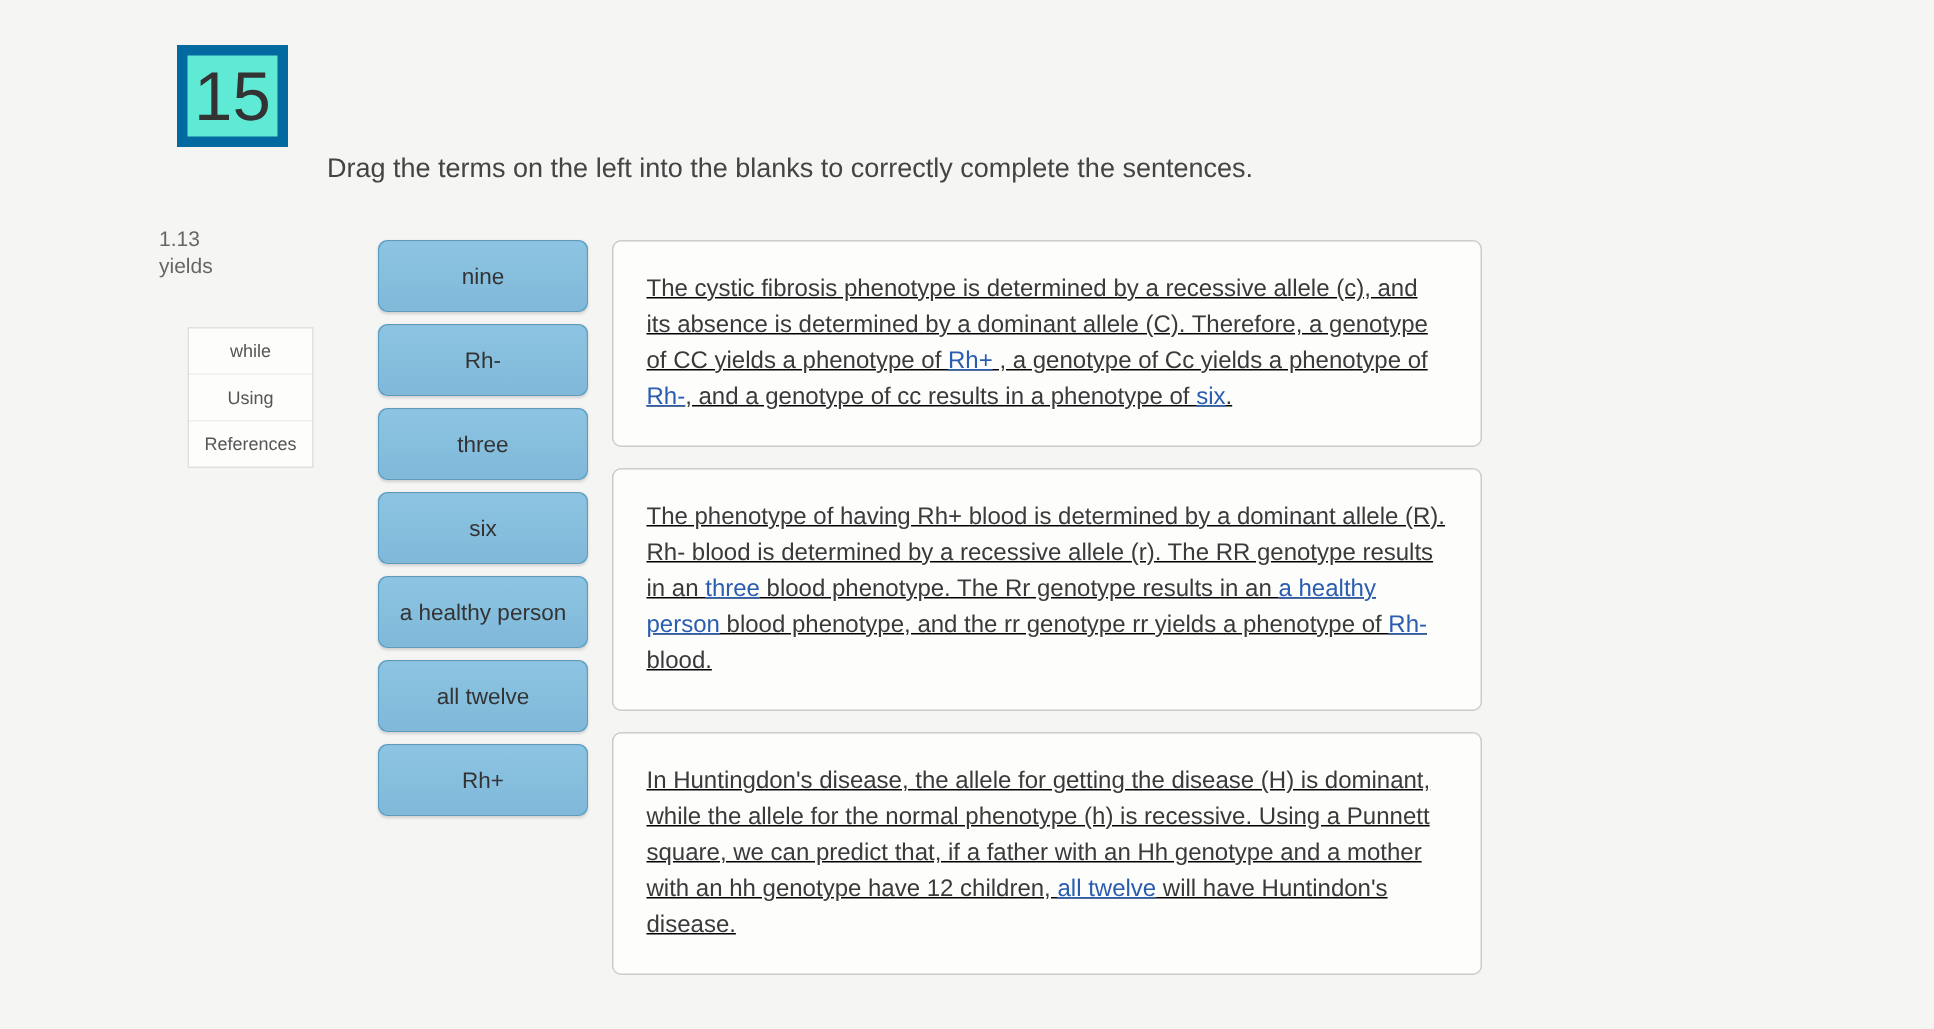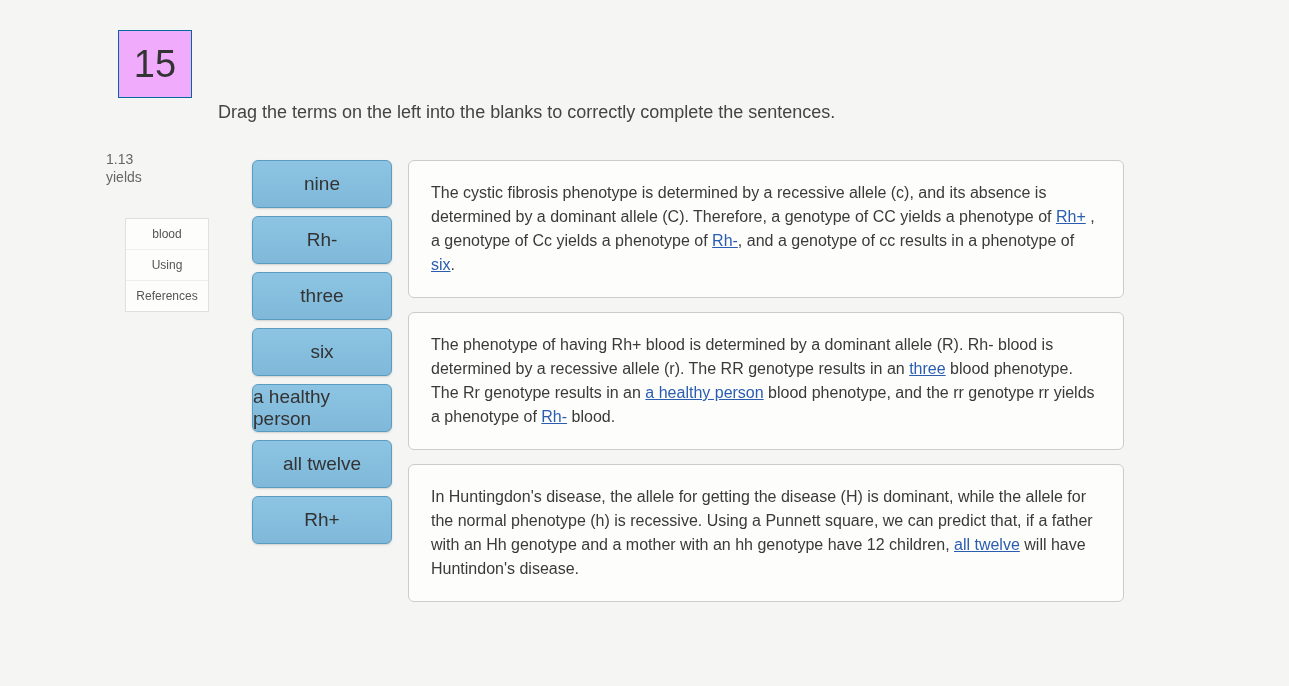--- a/index.html
+++ b/index.html
@@ -10,26 +10,26 @@
     height: 686px;
     position: relative;
     overflow: hidden;
   }
   .question-number {
     position: absolute;
     left: 118px;
     top: 30px;
     width: 74px;
     height: 68px;
-    border: 1px solid #0369a1;
-    background: #f0abfc;
+    border: 7px solid #0369a1;
+    background: #5eead4;
     display: flex;
     align-items: center;
     justify-content: center;
-    font-size: 38px;
+    font-size: 46px;
     font-weight: 400;
     color: #333;
   }
   .instructions {
     position: absolute;
     left: 218px;
     top: 78px;
     font-size: 18px;
     color: #444;
     margin-top: 24px;
@@ -70,33 +70,34 @@
   }
   .drag-term {
     width: 140px;
     height: 48px;
     background: linear-gradient(#8dc4e3, #7fb8d9);
     border: 1px solid #5a9cbf;
     border-radius: 6px;
     display: flex;
     align-items: center;
     justify-content: center;
-    font-size: 19px;
+    font-size: 15px;
     color: #333;
     cursor: grab;
     box-shadow: 0 1px 2px rgba(0,0,0,0.15);
   }
   .paragraphs {
     position: absolute;
     left: 408px;
     top: 160px;
-    width: 716px;
+    width: 580px;
     display: flex;
     flex-direction: column;
     gap: 14px;
+    text-decoration: underline;
   }
   .para-box {
     border: 1px solid #ccc;
     border-radius: 6px;
     background: #fdfdfc;
     padding: 20px 22px;
     font-size: 16px;
     line-height: 1.5;
     color: #3a3a3a;
   }
@@ -114,21 +115,21 @@
 </div>
 
 <div class="instructions">Drag the terms on the left into the blanks to correctly complete the sentences.</div>
 
 <div class="points-group">
   <div>1.13</div>
   <div>yields</div>
 </div>
 
 <div class="side-links">
-  <div class="side-link">blood</div>
+  <div class="side-link">while</div>
   <div class="side-link">Using</div>
   <div class="side-link">References</div>
 </div>
 
 <div class="drag-column">
   <div class="drag-term">nine</div>
   <div class="drag-term">Rh-</div>
   <div class="drag-term">three</div>
   <div class="drag-term">six</div>
   <div class="drag-term">a healthy person</div>

